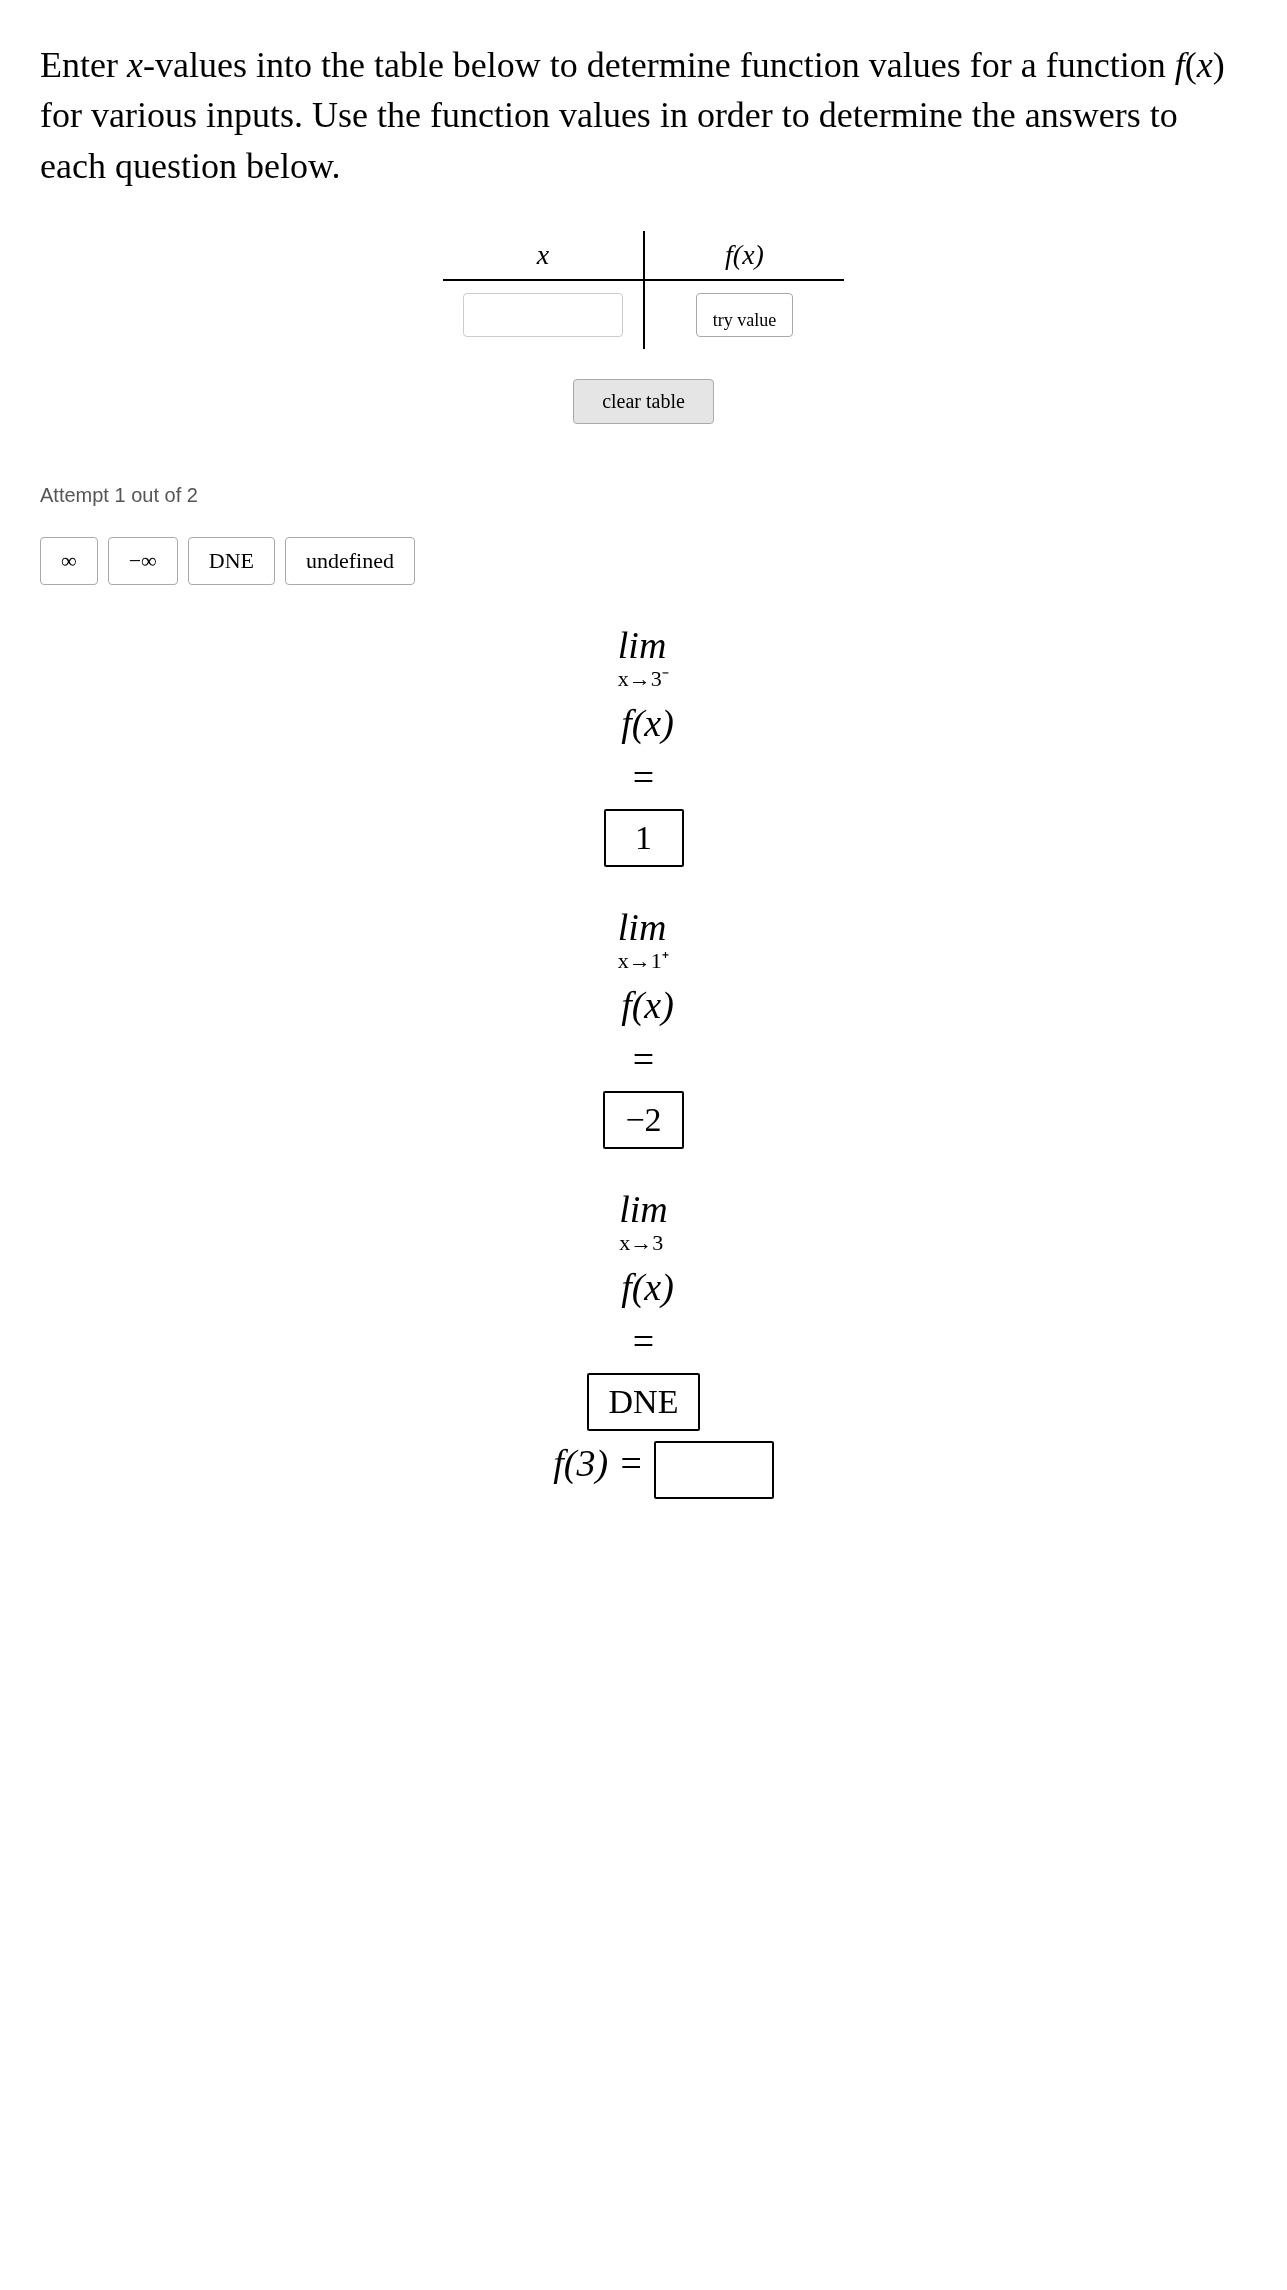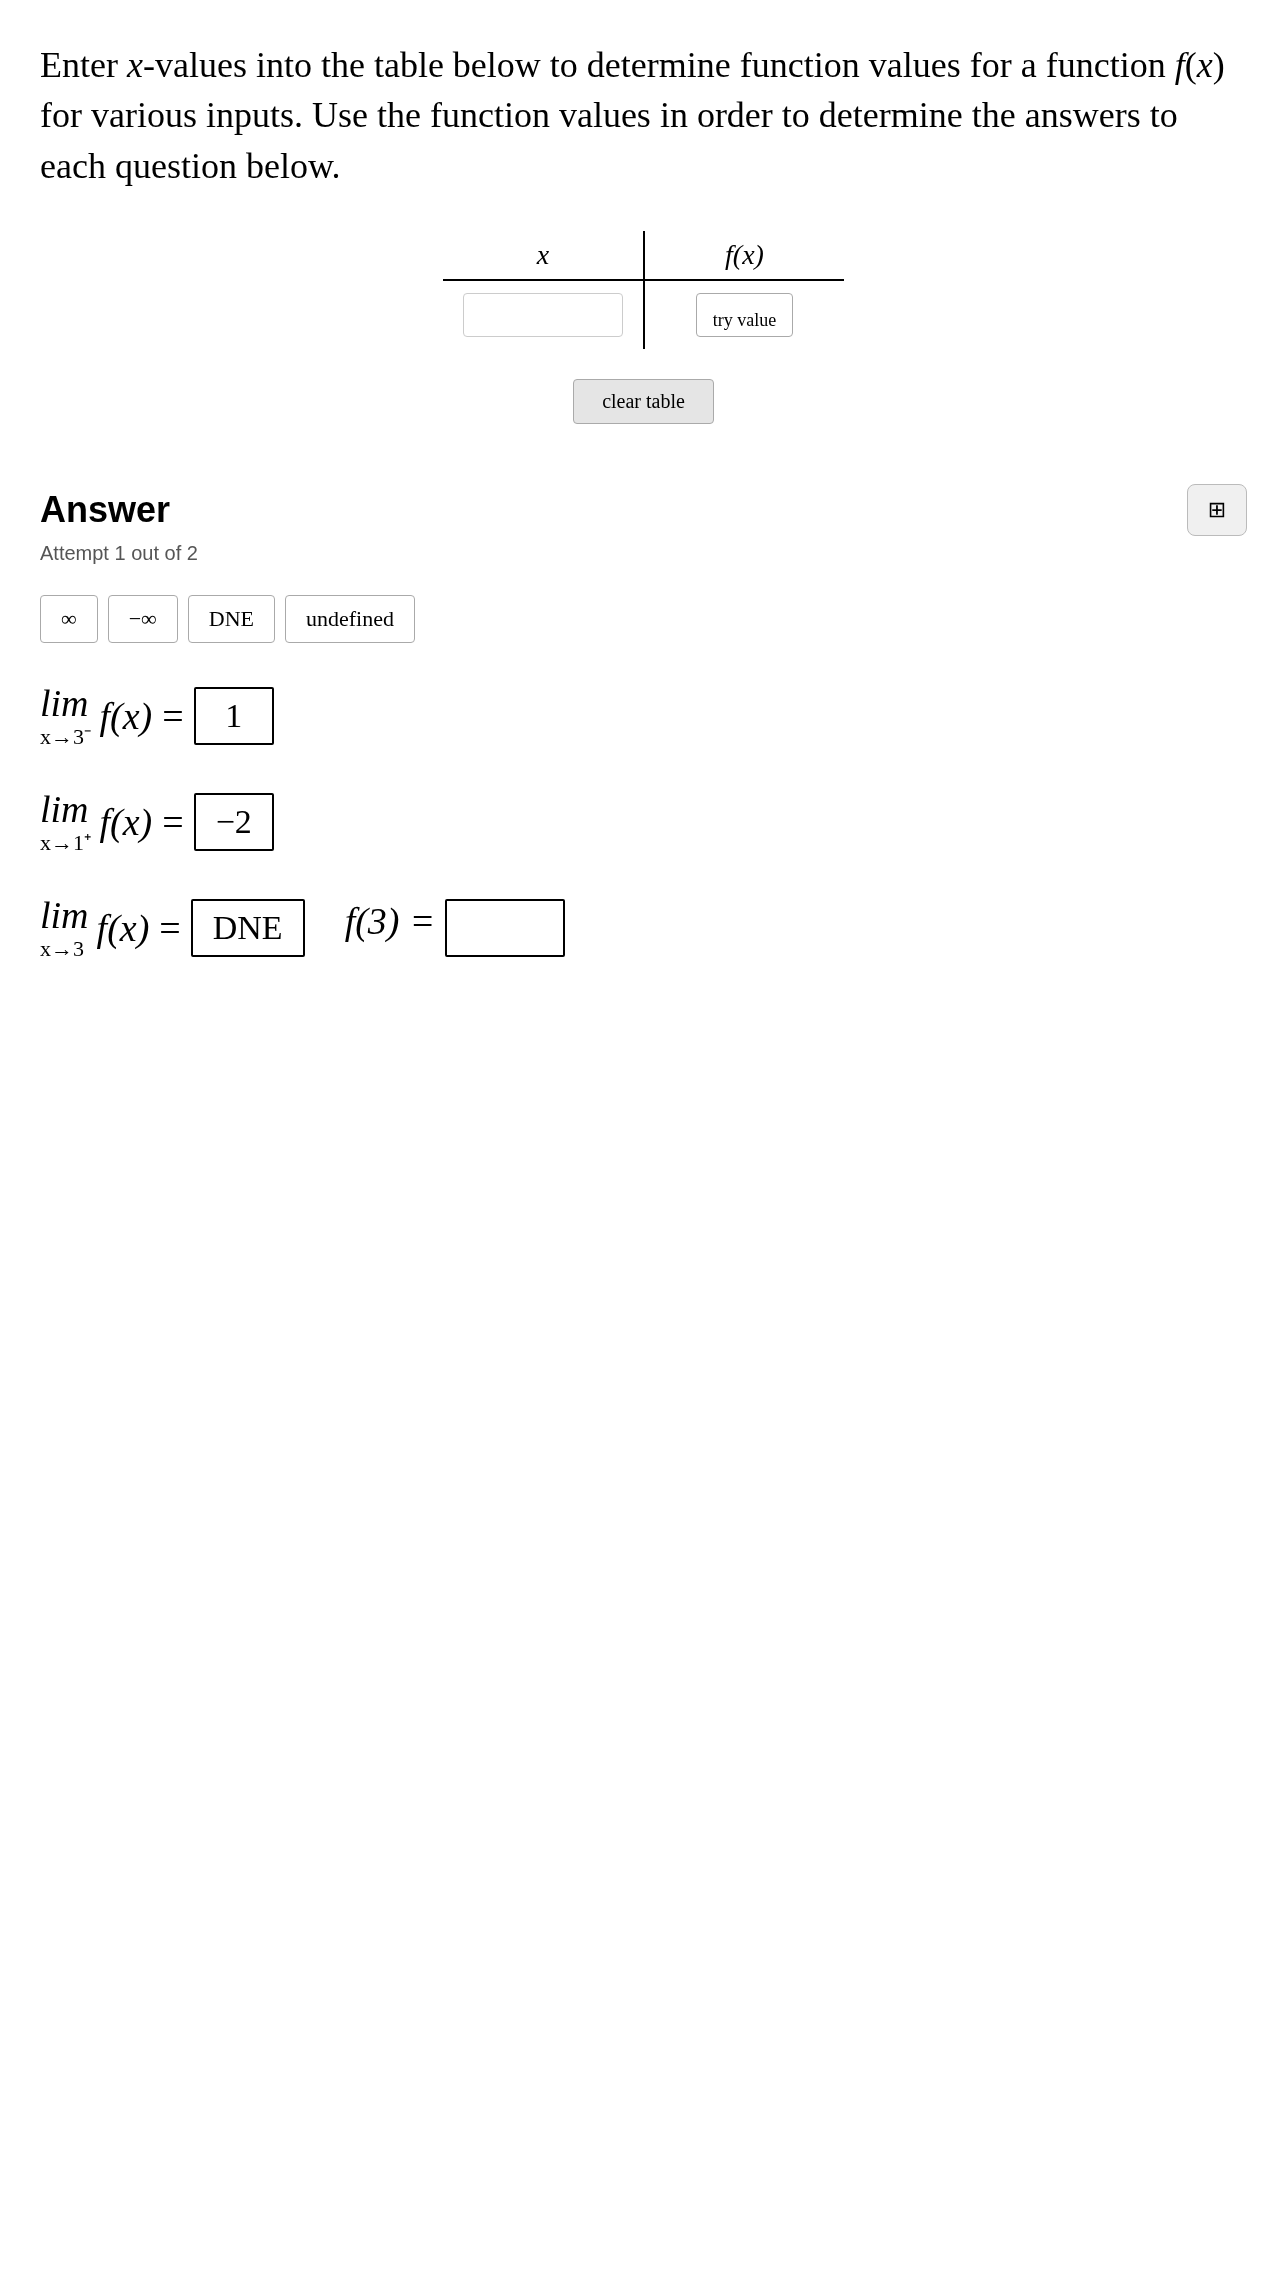--- a/index.html
+++ b/index.html
@@ -150,20 +150,22 @@
       cursor: pointer;
       font-family: Georgia, serif;
     }
 
     .limit-row {
       display: flex;
       align-items: center;
       margin-bottom: 40px;
       font-size: 34px;
       flex-wrap: wrap;
+      gap: 10px;
+      flex-direction: column;
     }
 
     .limit-expr {
       display: inline-flex;
       flex-direction: column;
       align-items: flex-start;
       line-height: 1.1;
     }
 
     .limit-word {
@@ -260,26 +262,20 @@
         </td>
       </tr>
     </tbody>
   </table>
 
   <button class="clear-table-btn">clear table</button>
 </div>
 
 <div class="answer-section">
 
-  <div class="answer-header">
-    <span class="answer-title">Answer</span>
-    <button class="keyboard-btn" title="keyboard">
-      <span>⊞</span>
-    </button>
-  </div>
 
   <div class="attempt-text">Attempt 1 out of 2</div>
 
   
   <div class="special-buttons">
     <button class="special-btn">∞</button>
     <button class="special-btn">−∞</button>
     <button class="special-btn">DNE</button>
     <button class="special-btn">undefined</button>
   </div>

